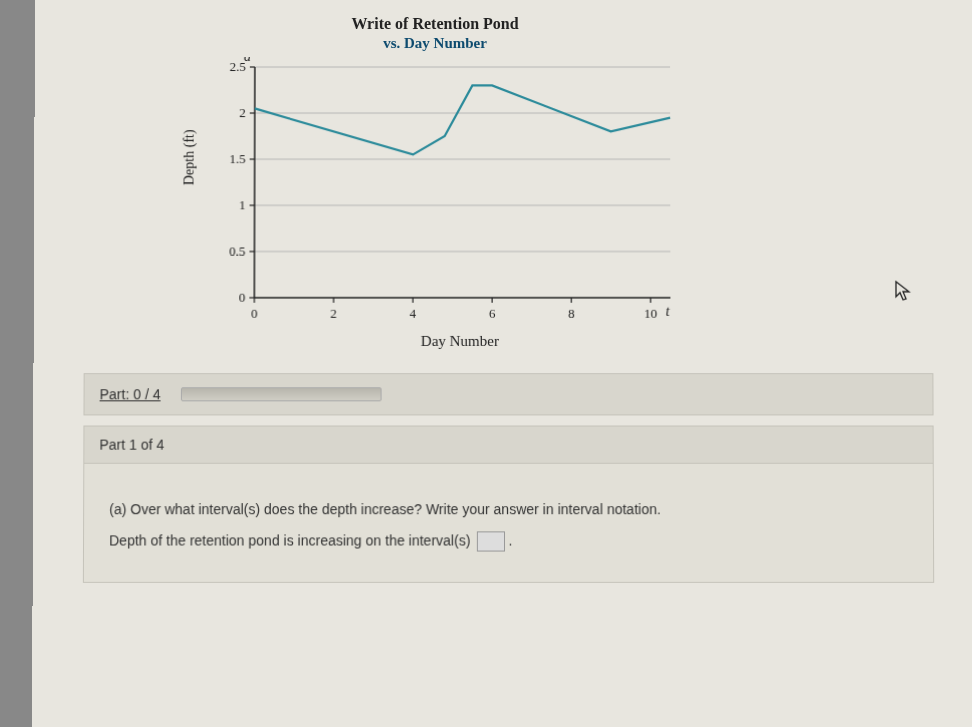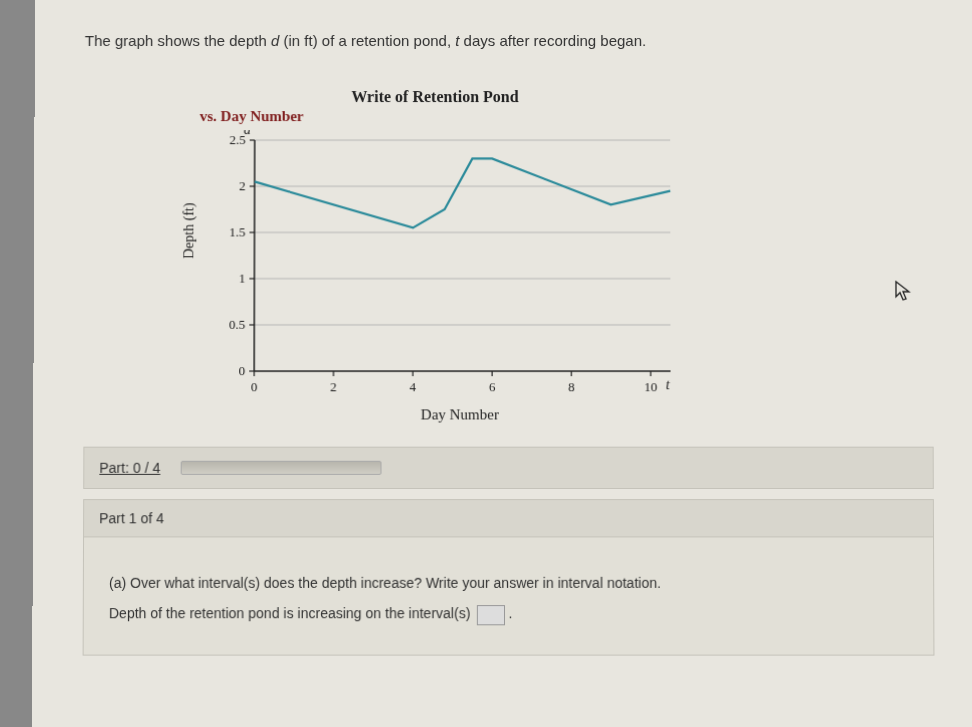--- a/index.html
+++ b/index.html
@@ -41,24 +41,25 @@
     }
     .chart-title {
       text-align: center;
       font-family: Georgia, 'Times New Roman', serif;
       font-weight: bold;
       font-size: 16px;
       color: #222;
       margin-bottom: 2px;
     }
     .chart-subtitle {
+      text-align: center;
       font-family: Georgia, 'Times New Roman', serif;
       font-weight: bold;
       font-size: 15px;
-      color: #7f1d1d;
+      color: #0c4a6e;
       margin-bottom: 5px;
     }
     .chart-area {
       position: relative;
       width: 480px;
       height: 280px;
     }
     .ylabel {
       position: absolute;
       left: -10px;
@@ -134,23 +135,20 @@
       top: 280px;
       font-size: 20px;
       color: #222;
     }
   </style>
 </head>
 <body>
 
 <div class="page">
 
-  <div class="problem-text">
-    <span>The graph shows the depth </span><span class="italic">d</span><span> (in ft) of a retention pond, </span><span class="italic">t</span><span> days after recording began.</span>
-  </div>
 
   <div class="chart-container">
     <div class="chart-title">Write of Retention Pond</div>
     <div class="chart-subtitle">vs. Day Number</div>
     <div class="chart-area">
       <div class="ylabel">Depth (ft)</div>
       <svg class="plot" width="480" height="270">
           <line x1="55" y1="194" x2="470" y2="194" stroke="#aaa" stroke-width="0.8"></line>
           <line x1="55" y1="148" x2="470" y2="148" stroke="#aaa" stroke-width="0.8"></line>
           <line x1="55" y1="102" x2="470" y2="102" stroke="#aaa" stroke-width="0.8"></line>

